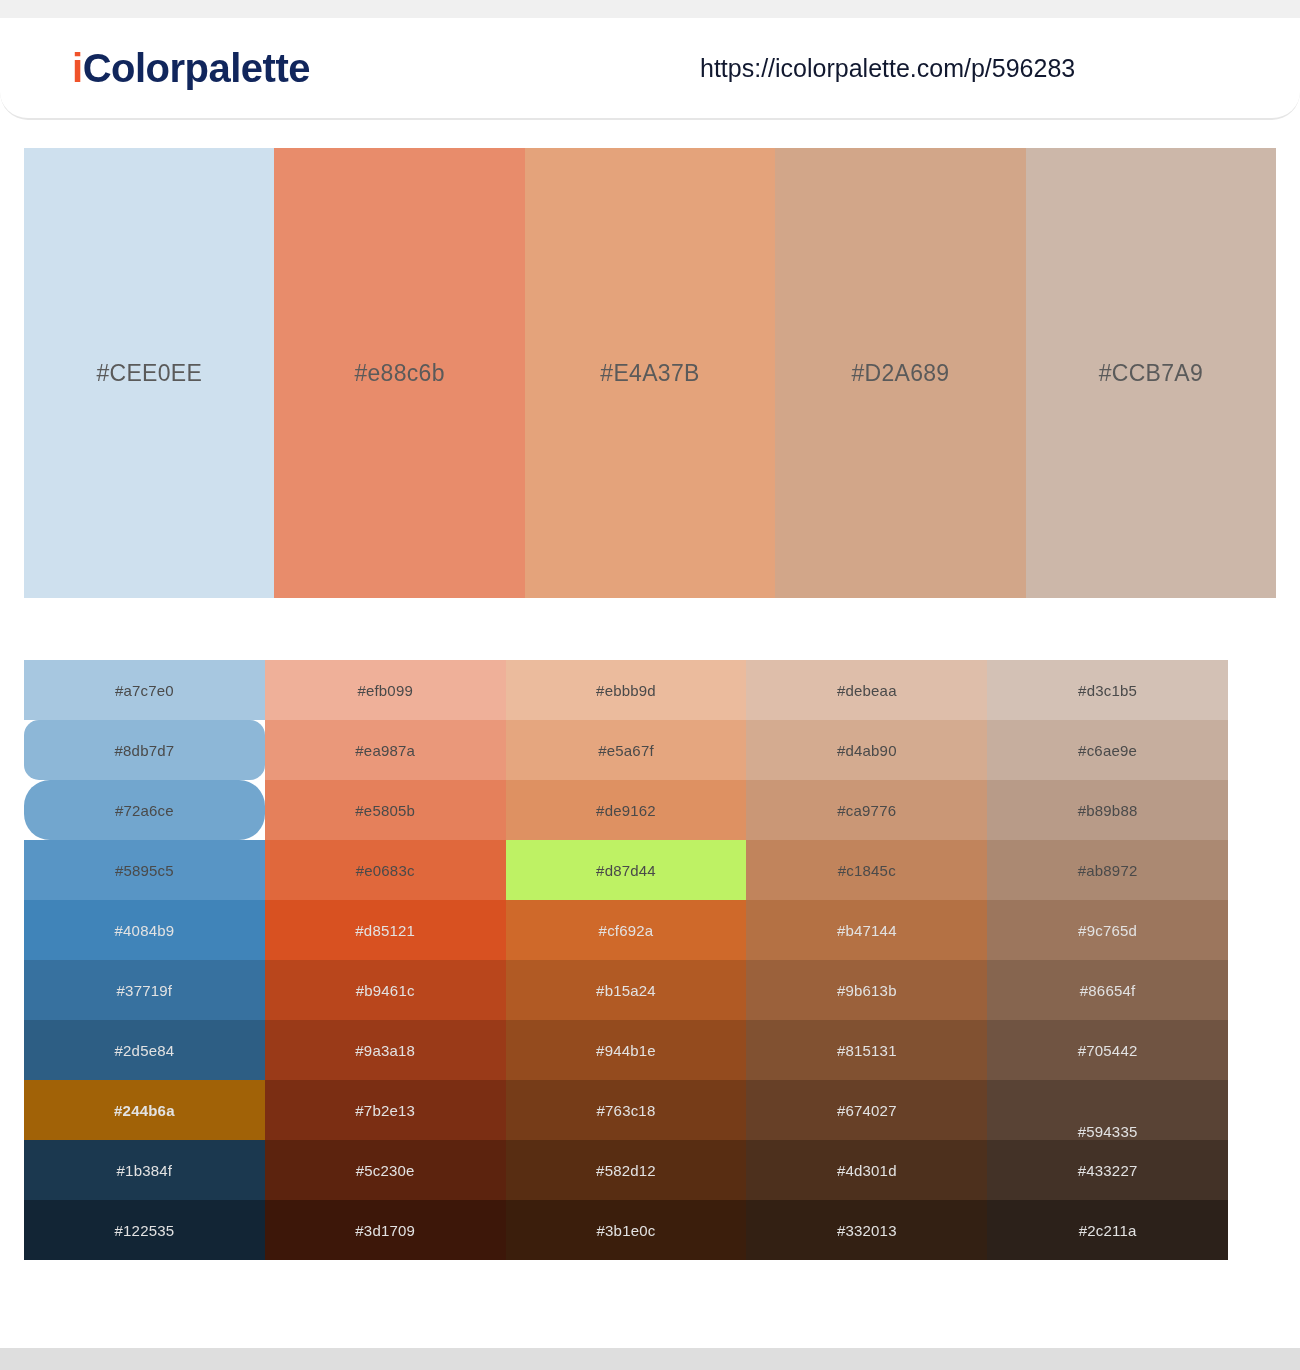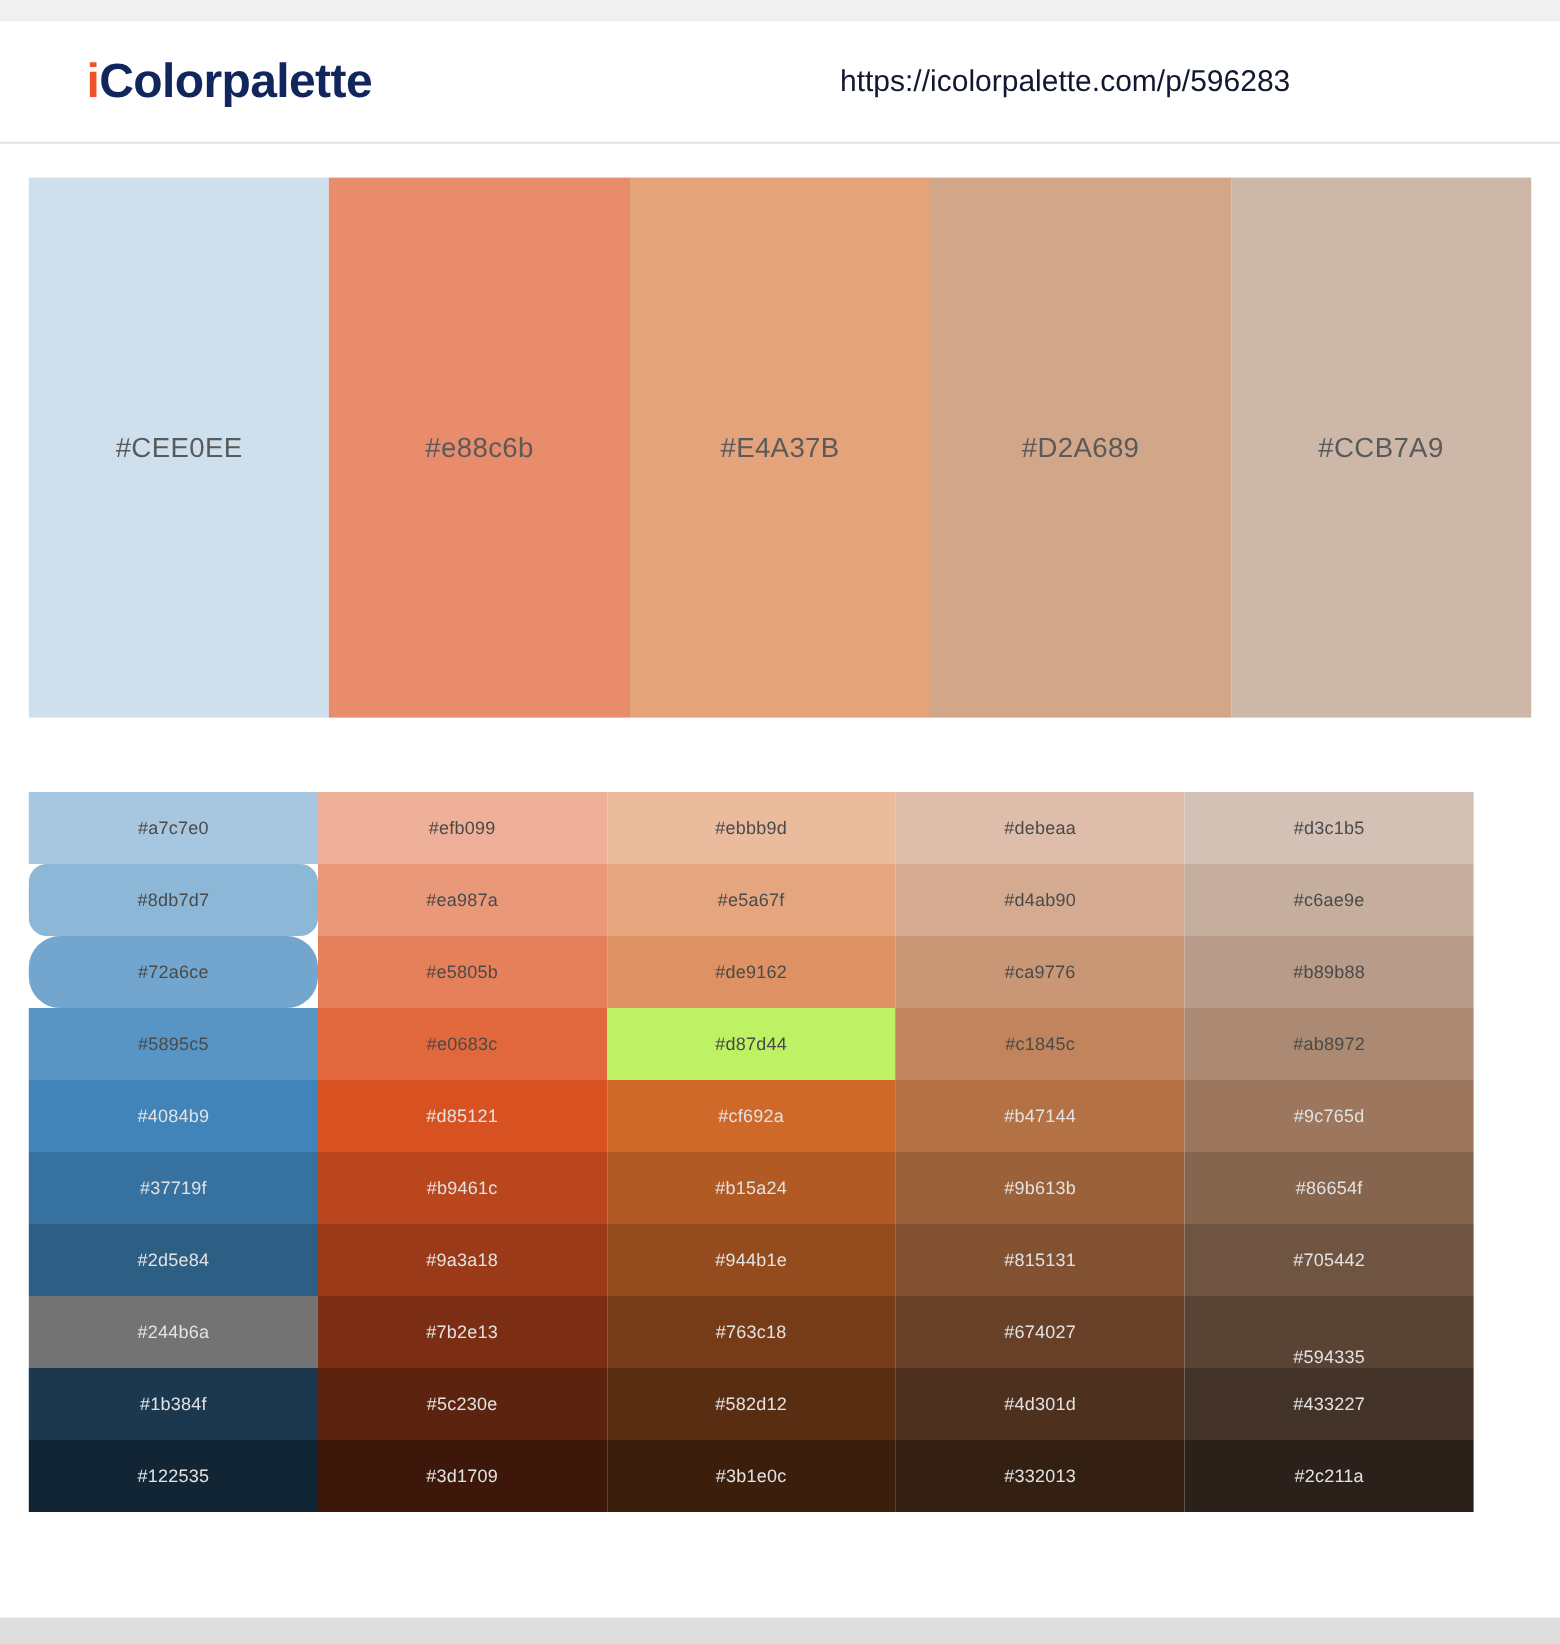--- a/index.html
+++ b/index.html
@@ -24,20 +24,21 @@
     background: #f0f0f0;
   }
 
   
   .site-header {
     width: 100%;
     height: 102px;
     background: #ffffff;
     border-bottom: 2px solid #e6e6e6;
     position: relative;
+    border-radius: 28px;
   }
   .brand {
     position: absolute;
     left: 72px;
     top: 50%;
     transform: translateY(-50%);
     font-size: 40px;
     font-weight: bold;
     letter-spacing: -0.5px;
     white-space: nowrap;
@@ -264,21 +265,21 @@
         <span class="shade-label light-text">#944b1e</span>
       </div>
       <div class="shade-cell" style="background: rgb(129, 81, 49);">
         <span class="shade-label light-text">#815131</span>
       </div>
       <div class="shade-cell" style="background: rgb(112, 84, 66);">
         <span class="shade-label light-text">#705442</span>
       </div>
     </div>
     <div class="shade-row">
-      <div class="shade-cell" style="background: #737373;">
+      <div class="shade-cell" style="background: #a16207; font-weight: bold;">
         <span class="shade-label light-text">#244b6a</span>
       </div>
       <div class="shade-cell" style="background: rgb(123, 46, 19);">
         <span class="shade-label light-text">#7b2e13</span>
       </div>
       <div class="shade-cell" style="background: rgb(118, 60, 24);">
         <span class="shade-label light-text">#763c18</span>
       </div>
       <div class="shade-cell" style="background: rgb(103, 64, 39);">
         <span class="shade-label light-text">#674027</span>

